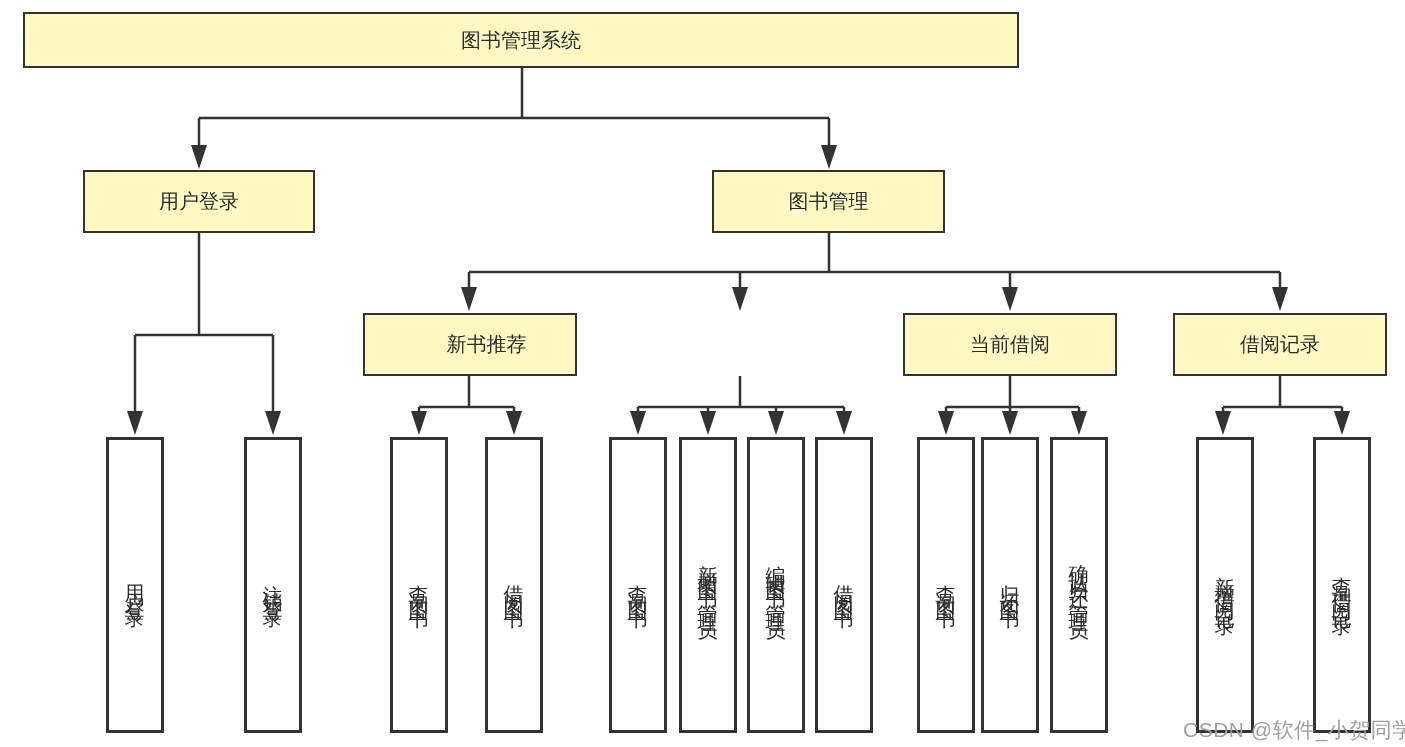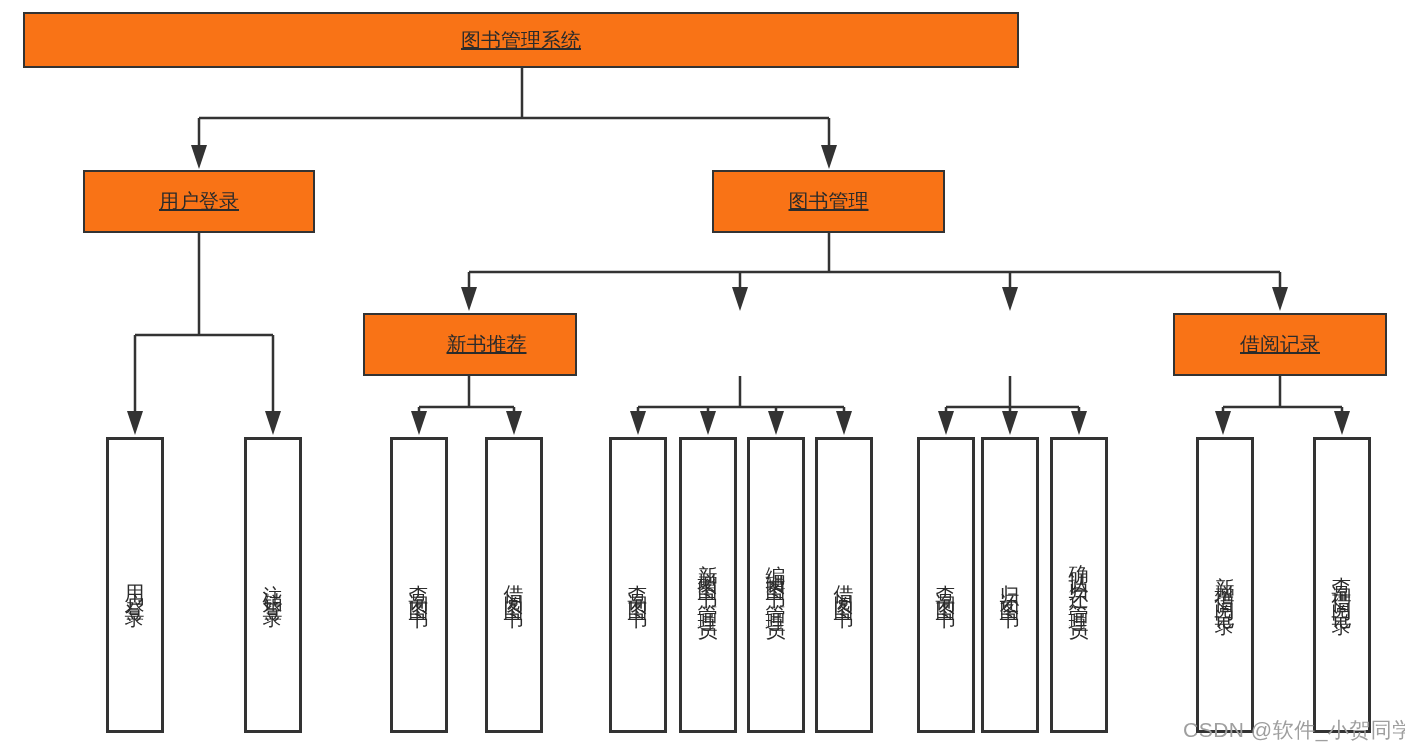--- a/index.html
+++ b/index.html
@@ -1,21 +1,21 @@
 <!DOCTYPE html>
 <html><head>
 <meta charset="utf-8">
 <style>
   html,body{margin:0;padding:0;background:#ffffff;}
   body{font-family:"Liberation Sans","DejaVu Sans",sans-serif;}
   .canvas{position:relative;width:1405px;height:747px;background:#ffffff;overflow:hidden;}
   .connectors{position:absolute;left:0;top:0;z-index:1;}
-  .node{position:absolute;background:#f97316;border:2px solid #333333;box-sizing:border-box;
+  .node{position:absolute;background:#fef9c3;border:2px solid #333333;box-sizing:border-box;
         display:flex;align-items:center;justify-content:center;z-index:2;
-        color:#2b2b2b;font-size:20px;text-decoration:underline;}
+        color:#2b2b2b;font-size:20px;}
   .leaf{position:absolute;background:#ffffff;border:3px solid #333333;box-sizing:border-box;
         top:437px;height:296px;width:58px;display:flex;align-items:center;justify-content:center;
         z-index:2;color:#2b2b2b;}
   .leaf span{writing-mode:vertical-rl;text-orientation:mixed;font-size:20px;
         letter-spacing:8px;line-height:1.0;white-space:nowrap;}
   .watermark{position:absolute;left:1183px;top:716px;z-index:5;color:#9f9f9f;
         font-size:21px;letter-spacing:0.5px;white-space:nowrap;}
 </style>
 </head>
 <body>
@@ -86,20 +86,23 @@
   <div class="node" style="left:83px;top:170px;width:232px;height:63px;">
     <span>用户登录</span>
   </div>
   <div class="node" style="left:712px;top:170px;width:233px;height:63px;text-align:center;">
     <span>图书管理</span>
   </div>
 
   <div class="node" style="left:363px;top:313px;width:214px;height:63px;padding-left:33px;">
     <span>新书推荐</span>
   </div>
+  <div class="node" style="left:903px;top:313px;width:214px;height:63px;">
+    <span>当前借阅</span>
+  </div>
   <div class="node" style="left:1173px;top:313px;width:214px;height:63px;">
     <span>借阅记录</span>
   </div>
 
   <div class="leaf" style="left:106px;">
     <span>用户登录</span>
   </div>
   <div class="leaf" style="left:244px;">
     <span>注销登录</span>
   </div>

